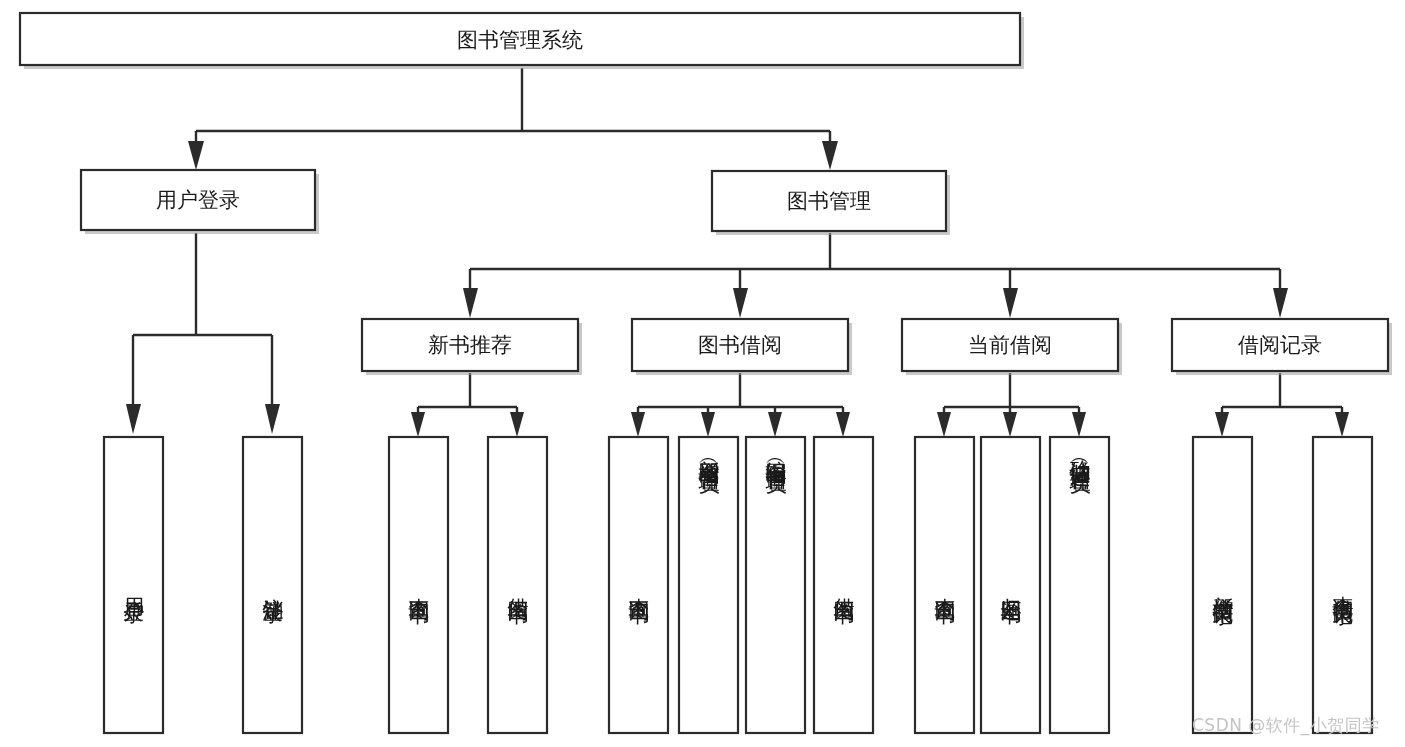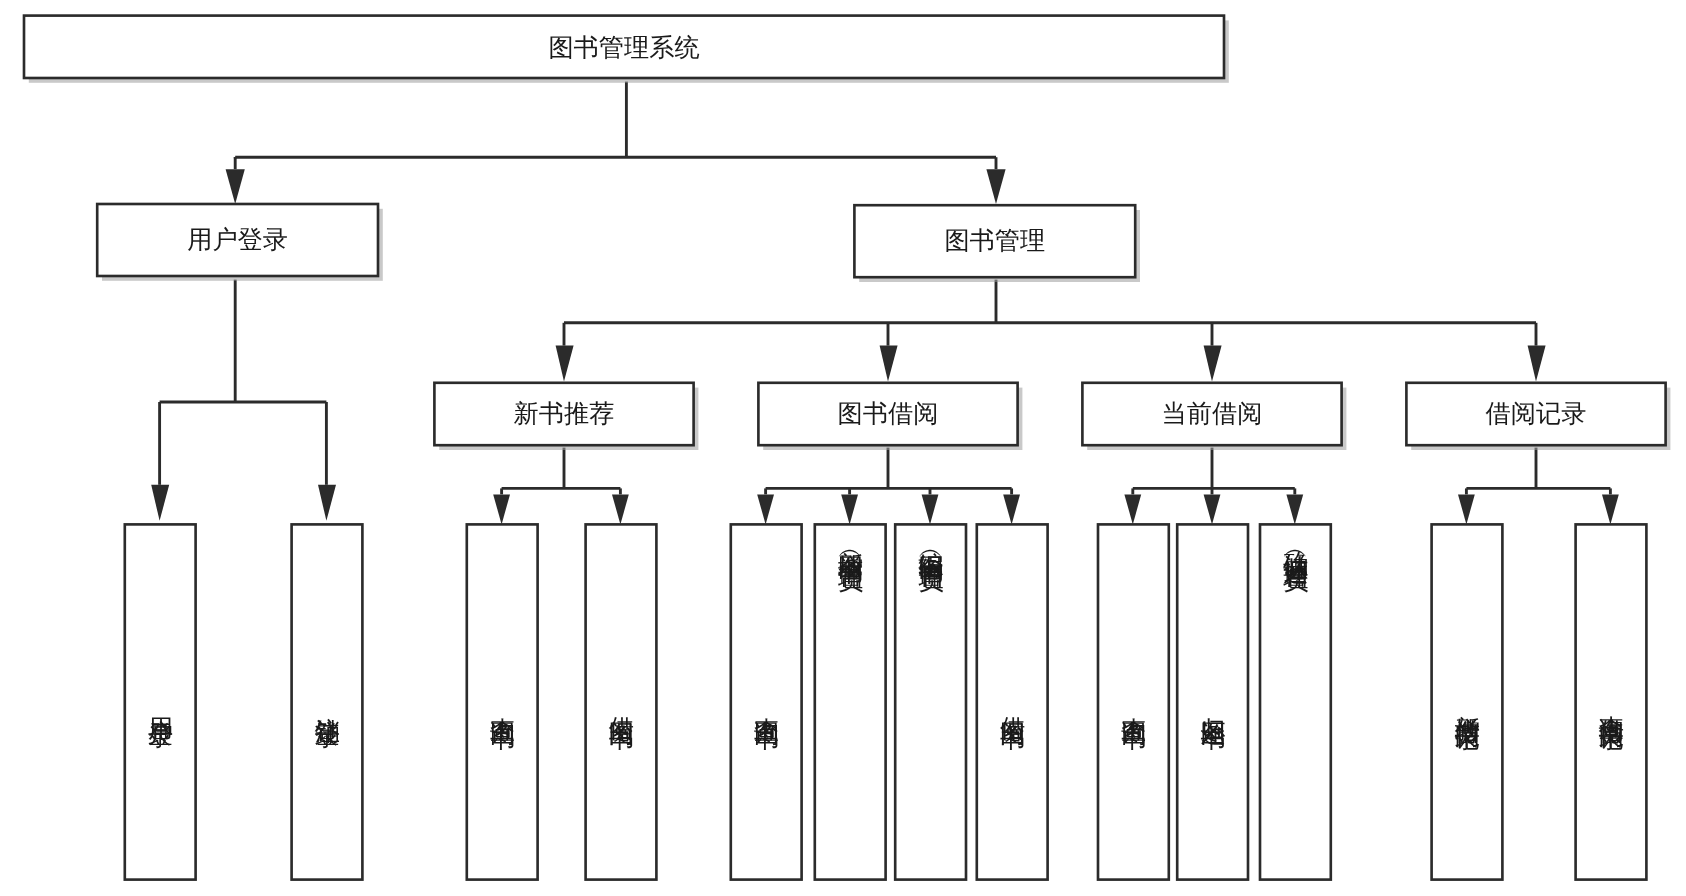--- a/index.html
+++ b/index.html
@@ -227,14 +227,15 @@
   <div class="leaf-label" style="left:746px; top:437px; width:59px; height:296px; justify-content:flex-start; padding-top:6px; box-sizing:border-box;">编辑图书（管理员）</div>
   <div class="leaf-label" style="left:814px; top:437px; width:59px; height:296px;">借阅图书</div>
 
   <div class="leaf-label" style="left:915px; top:437px; width:59px; height:296px;">查询图书</div>
   <div class="leaf-label" style="left:981px; top:437px; width:59px; height:296px;">归还图书</div>
   <div class="leaf-label" style="left:1050px; top:437px; width:59px; height:296px; justify-content:flex-start; padding-top:6px; box-sizing:border-box;">确认归还（管理员）</div>
 
   <div class="leaf-label" style="left:1193px; top:437px; width:59px; height:296px;">新增借阅记录</div>
   <div class="leaf-label" style="left:1313px; top:437px; width:59px; height:296px;">查询借阅记录</div>
 
+  <div class="watermark" style="left:1192px; top:714px;">CSDN @软件_小贺同学</div>
 
 </div>
 
 </body></html>

